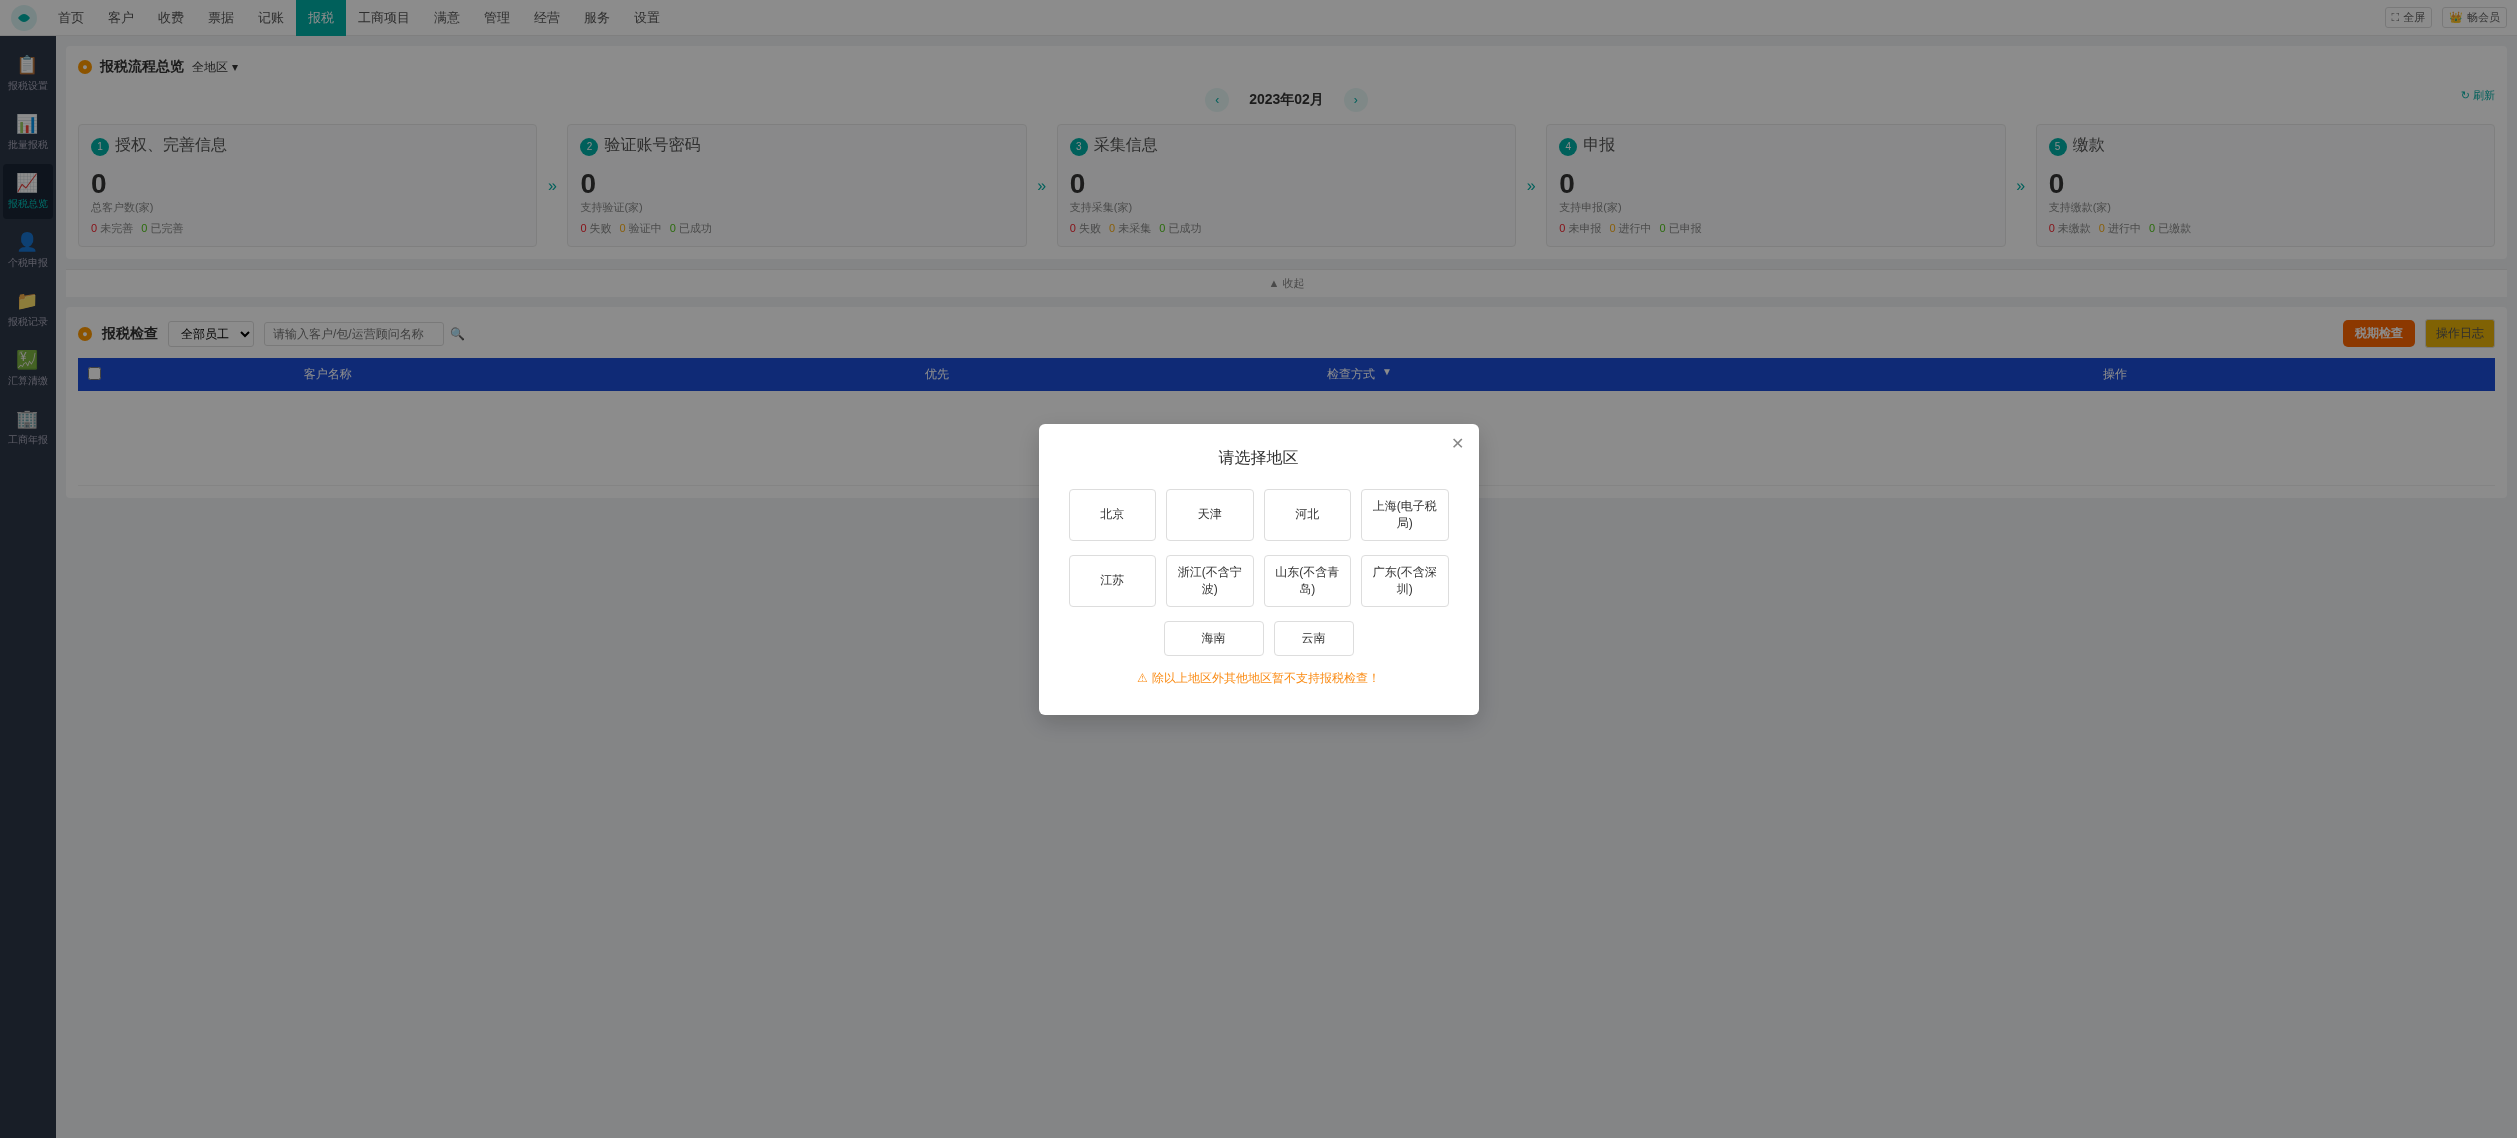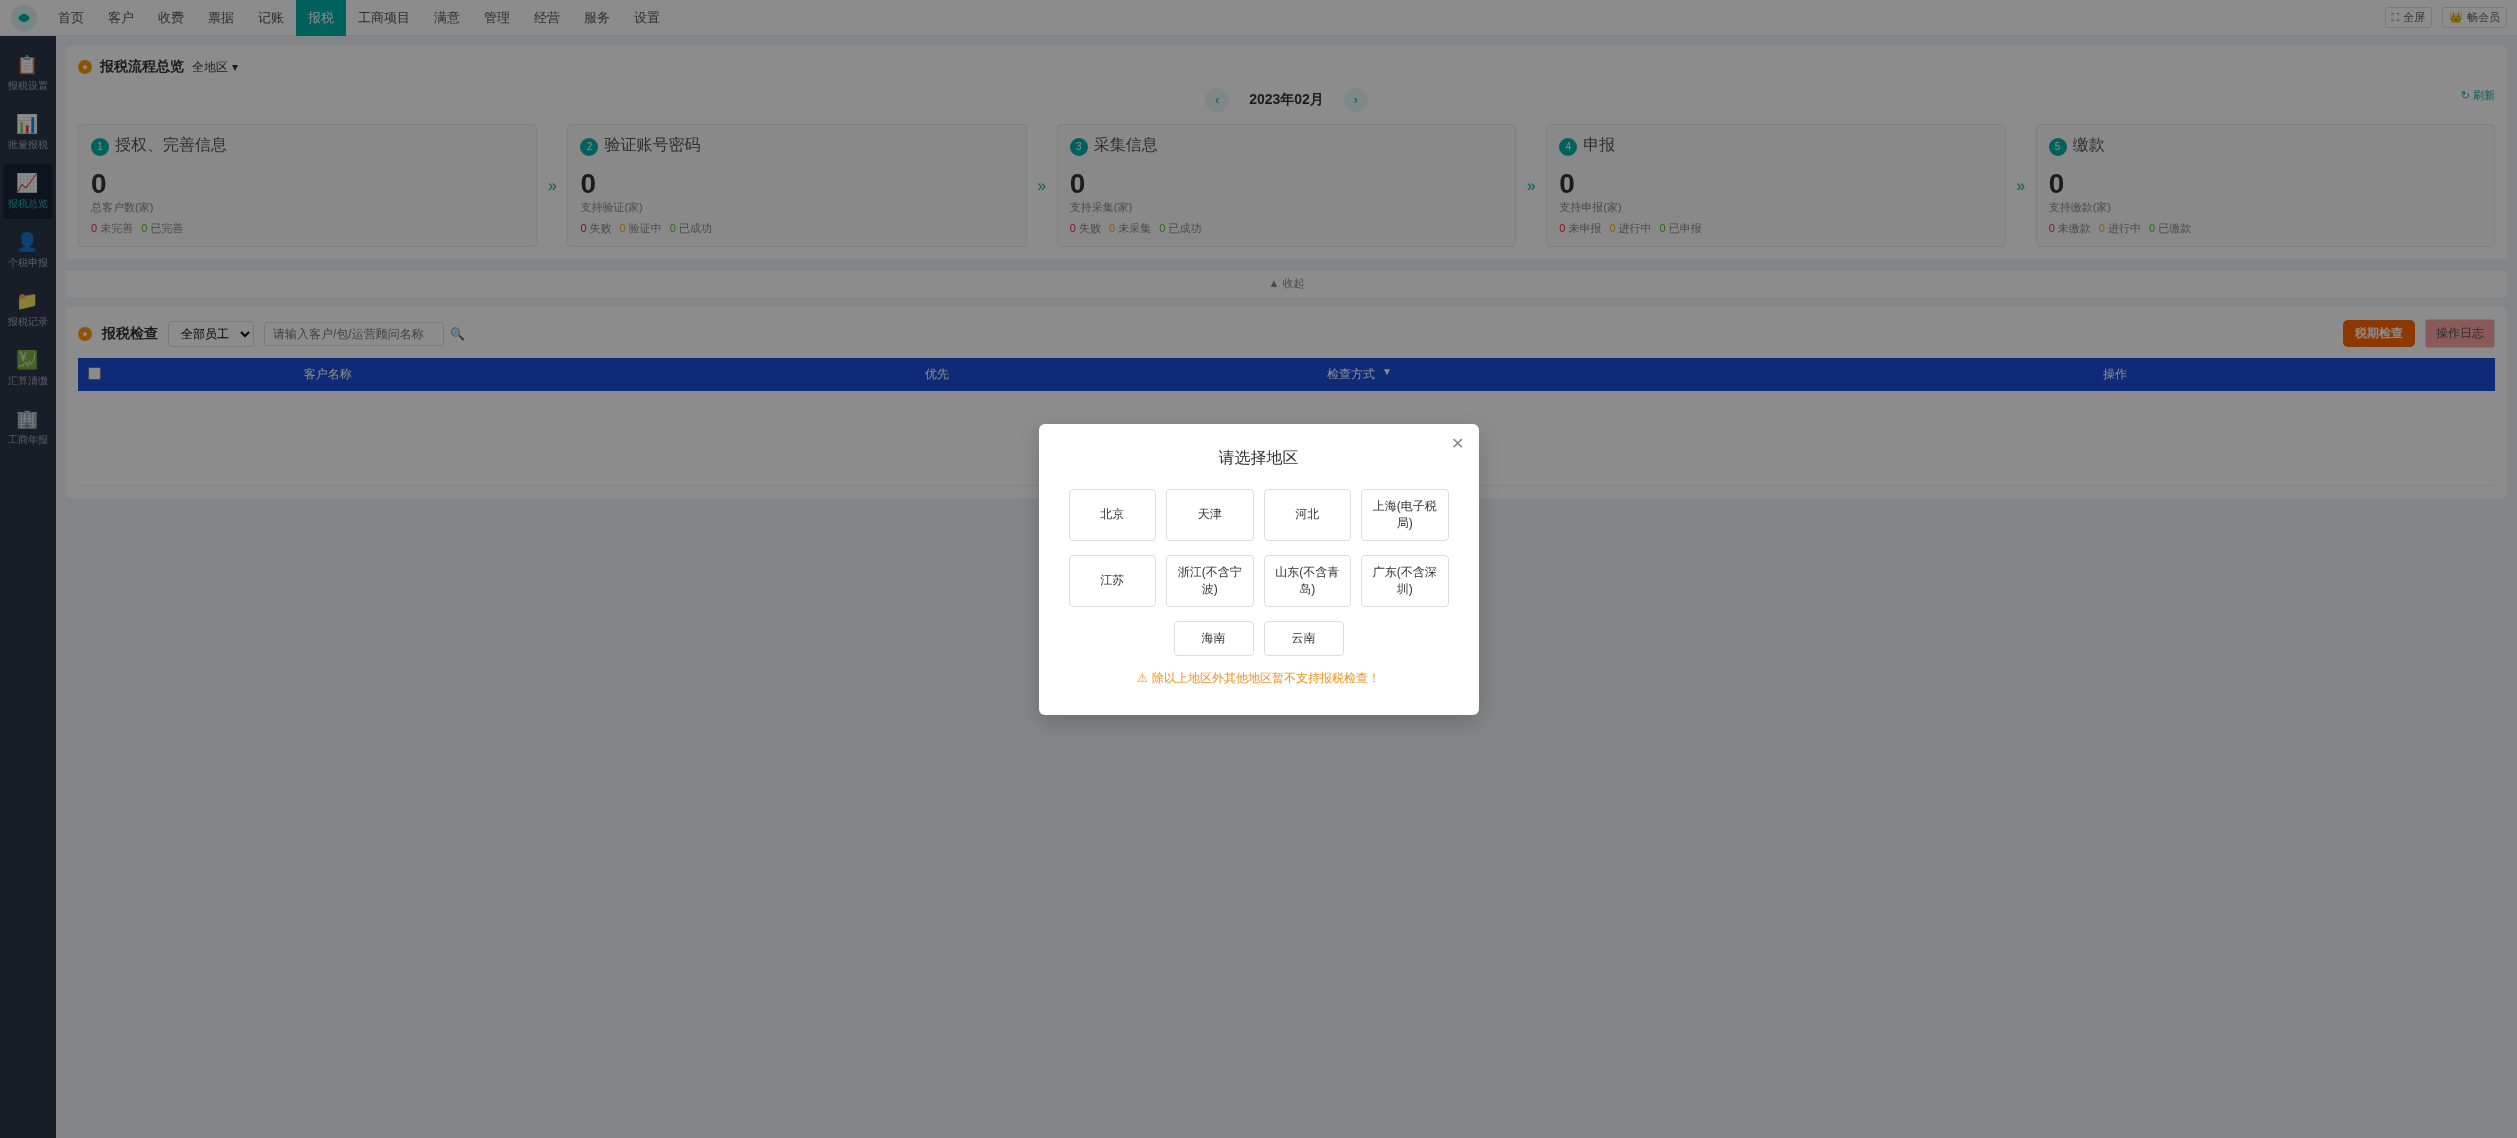--- a/index.html
+++ b/index.html
@@ -257,21 +257,21 @@
       color: #fff;
       border: none;
       border-radius: 5px;
       padding: 5px 12px;
       font-size: 12px;
       cursor: pointer;
       font-weight: bold;
     }
     .btn-ops {
       border: 1px solid #ddd;
-      background: #fca5a5;
+      background: #eab308;
       border-radius: 3px;
       padding: 5px 10px;
       font-size: 12px;
       cursor: pointer;
       color: #555;
     }
     .spacer { flex: 1; }
 
     
     .data-table {
@@ -616,21 +616,21 @@
     </div>
 
     <div class="region-grid">
       <button class="region-btn">江苏</button>
       <button class="region-btn">浙江(不含宁波)</button>
       <button class="region-btn">山东(不含青岛)</button>
       <button class="region-btn">广东(不含深圳)</button>
     </div>
 
     <div class="region-row-2">
-      <button class="region-btn" style="width:80px;">海南</button>
+      <button class="region-btn" style="width:100px;">海南</button>
       <button class="region-btn" style="width:80px;">云南</button>
     </div>
 
     <div class="modal-warning">
       <span>⚠</span>
       <span>除以上地区外其他地区暂不支持报税检查！</span>
     </div>
   </div>
 </div>
 

